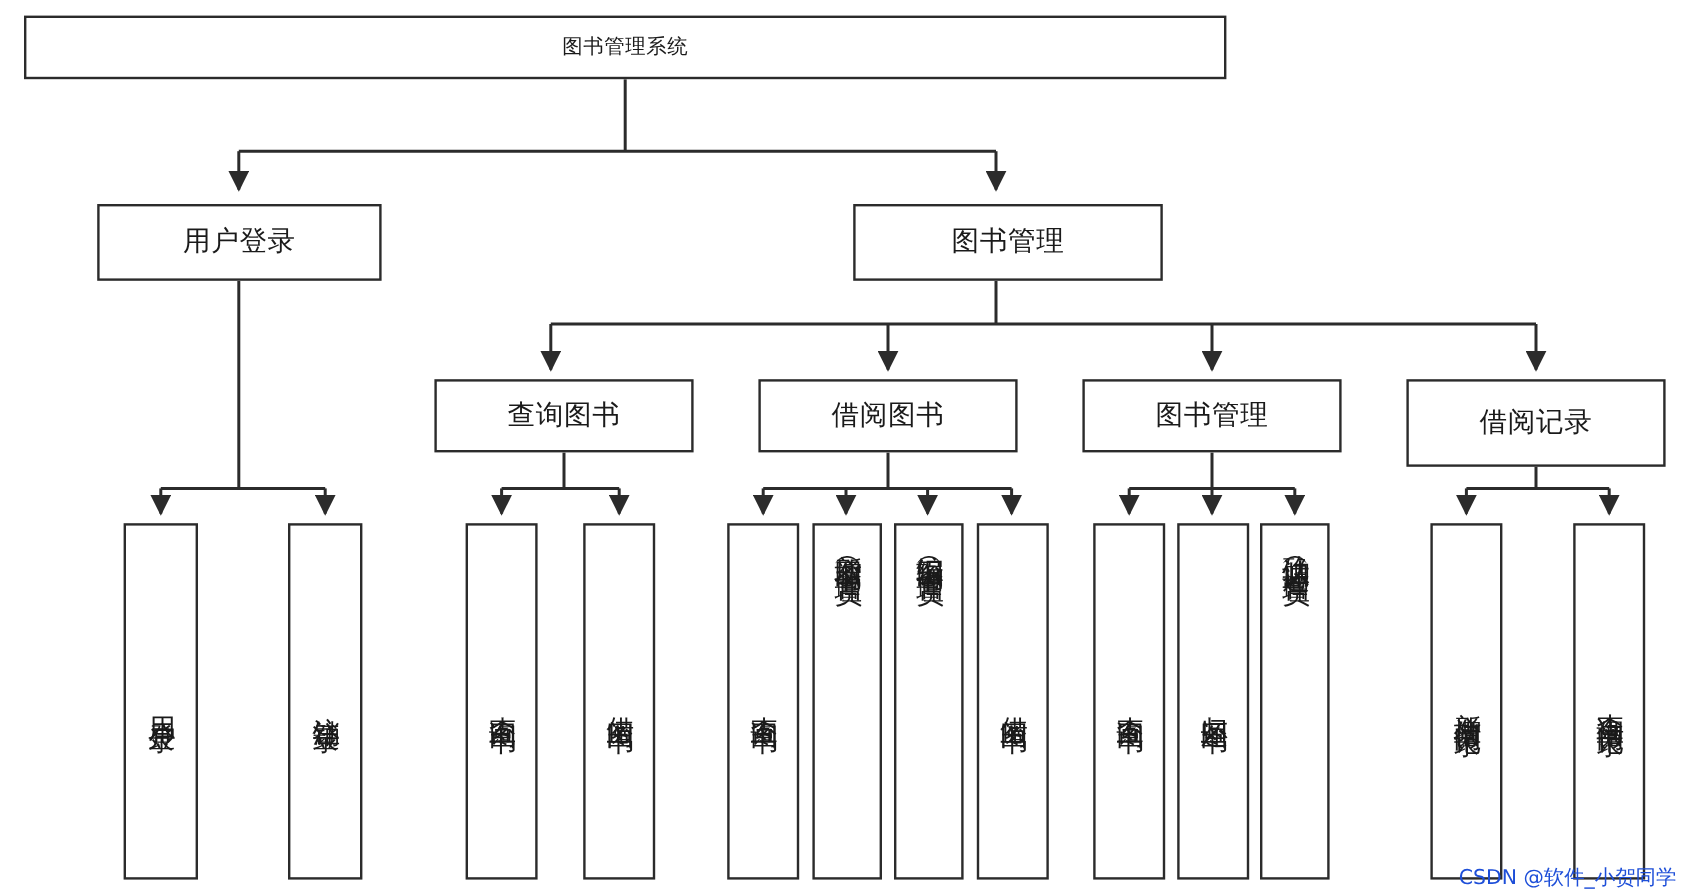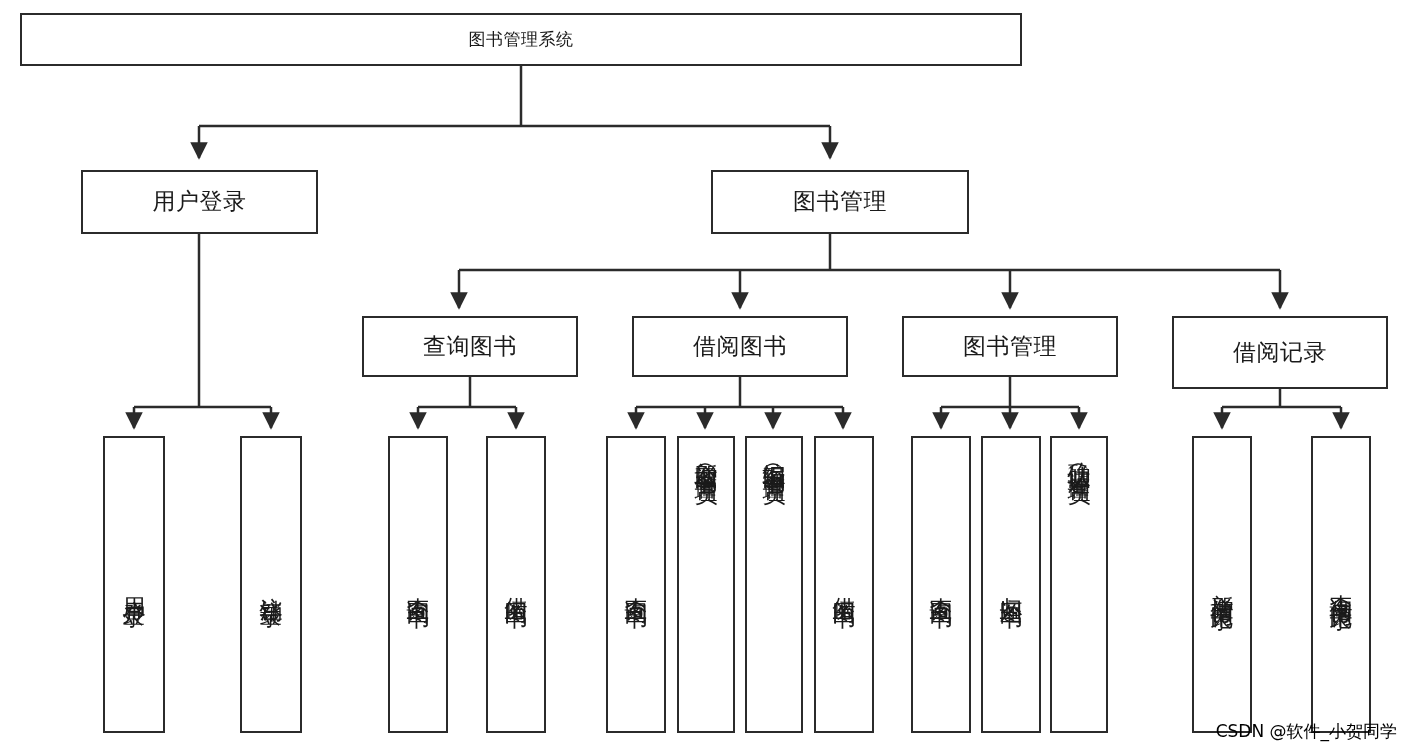--- a/index.html
+++ b/index.html
@@ -68,21 +68,21 @@
   }
   .node.vert.mid {
     align-items: center;
     padding-top: 0;
   }
   .watermark {
     position: absolute;
     right: 8px;
     bottom: 4px;
     font-size: 17px;
-    color: #000000;
+    color: #1d4ed8;
     z-index: 9;
     white-space: nowrap;
     font-family: "DejaVu Sans", "Liberation Sans", sans-serif;
   }
 </style>
 </head>
 <body>
 
 <div id="canvas">
 

